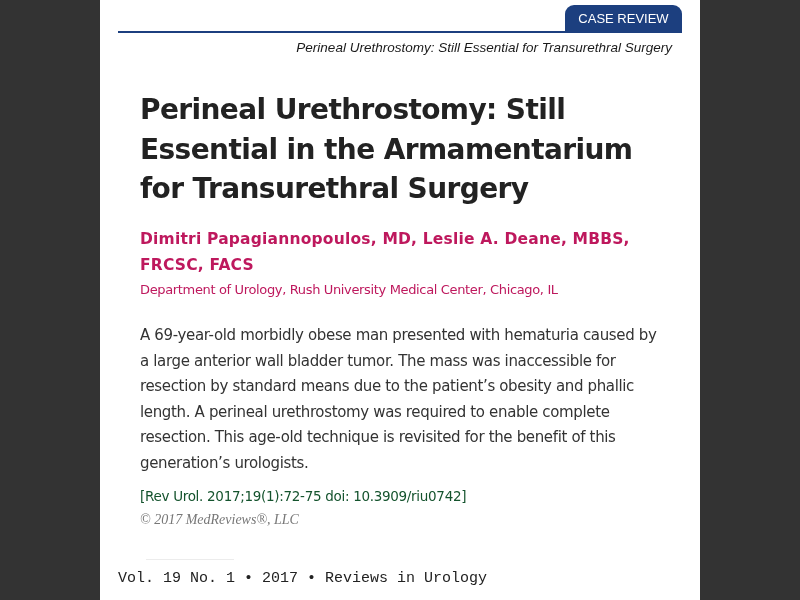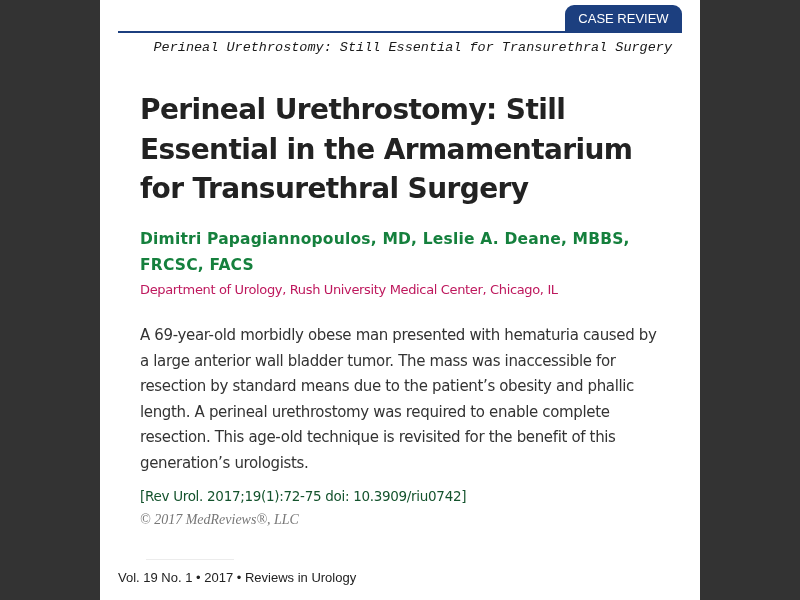--- a/index.html
+++ b/index.html
@@ -39,21 +39,21 @@
       font-family: Liberation Sans, sans-serif;
       font-size: 13px;
       line-height: 28px;
       text-align: center;
       letter-spacing: 0;
     }
     .running-title {
       position: absolute;
       right: 28px;
       top: 40px;
-      font-family: Liberation Mono, monospace;
+      font-family: Liberation Sans, sans-serif;
       font-style: italic;
       font-size: 13.5px;
       color: #1a1a1a;
       white-space: nowrap;
     }
     .article-title {
       position: absolute;
       left: 40px;
       top: 90px;
       width: 520px;
@@ -67,21 +67,21 @@
     }
     .authors {
       position: absolute;
       left: 40px;
       top: 227px;
       width: 520px;
       font-family: "DejaVu Sans", sans-serif;
       font-weight: bold;
       font-size: 15.5px;
       line-height: 25.5px;
-      color: #15803d;
+      color: #be185d;
       letter-spacing: 0.2px;
     }
     .affiliation {
       position: absolute;
       left: 40px;
       top: 279px;
       width: 540px;
       font-family: "DejaVu Sans", sans-serif;
       font-size: 13px;
       line-height: 22px;
@@ -126,22 +126,22 @@
       left: 46px;
       top: 559px;
       width: 88px;
       height: 1px;
       background: #ececec;
     }
     .footer {
       position: absolute;
       left: 18px;
       top: 570px;
-      font-family: Liberation Sans, sans-serif;
-      font-size: 13px;
+      font-family: Liberation Mono, monospace;
+      font-size: 15px;
       color: #222222;
       white-space: nowrap;
     }
   </style>
 </head>
 <body>
 
 <div class="page">
   <div class="section-tab">CASE REVIEW</div>
   <div class="header-rule"></div>

